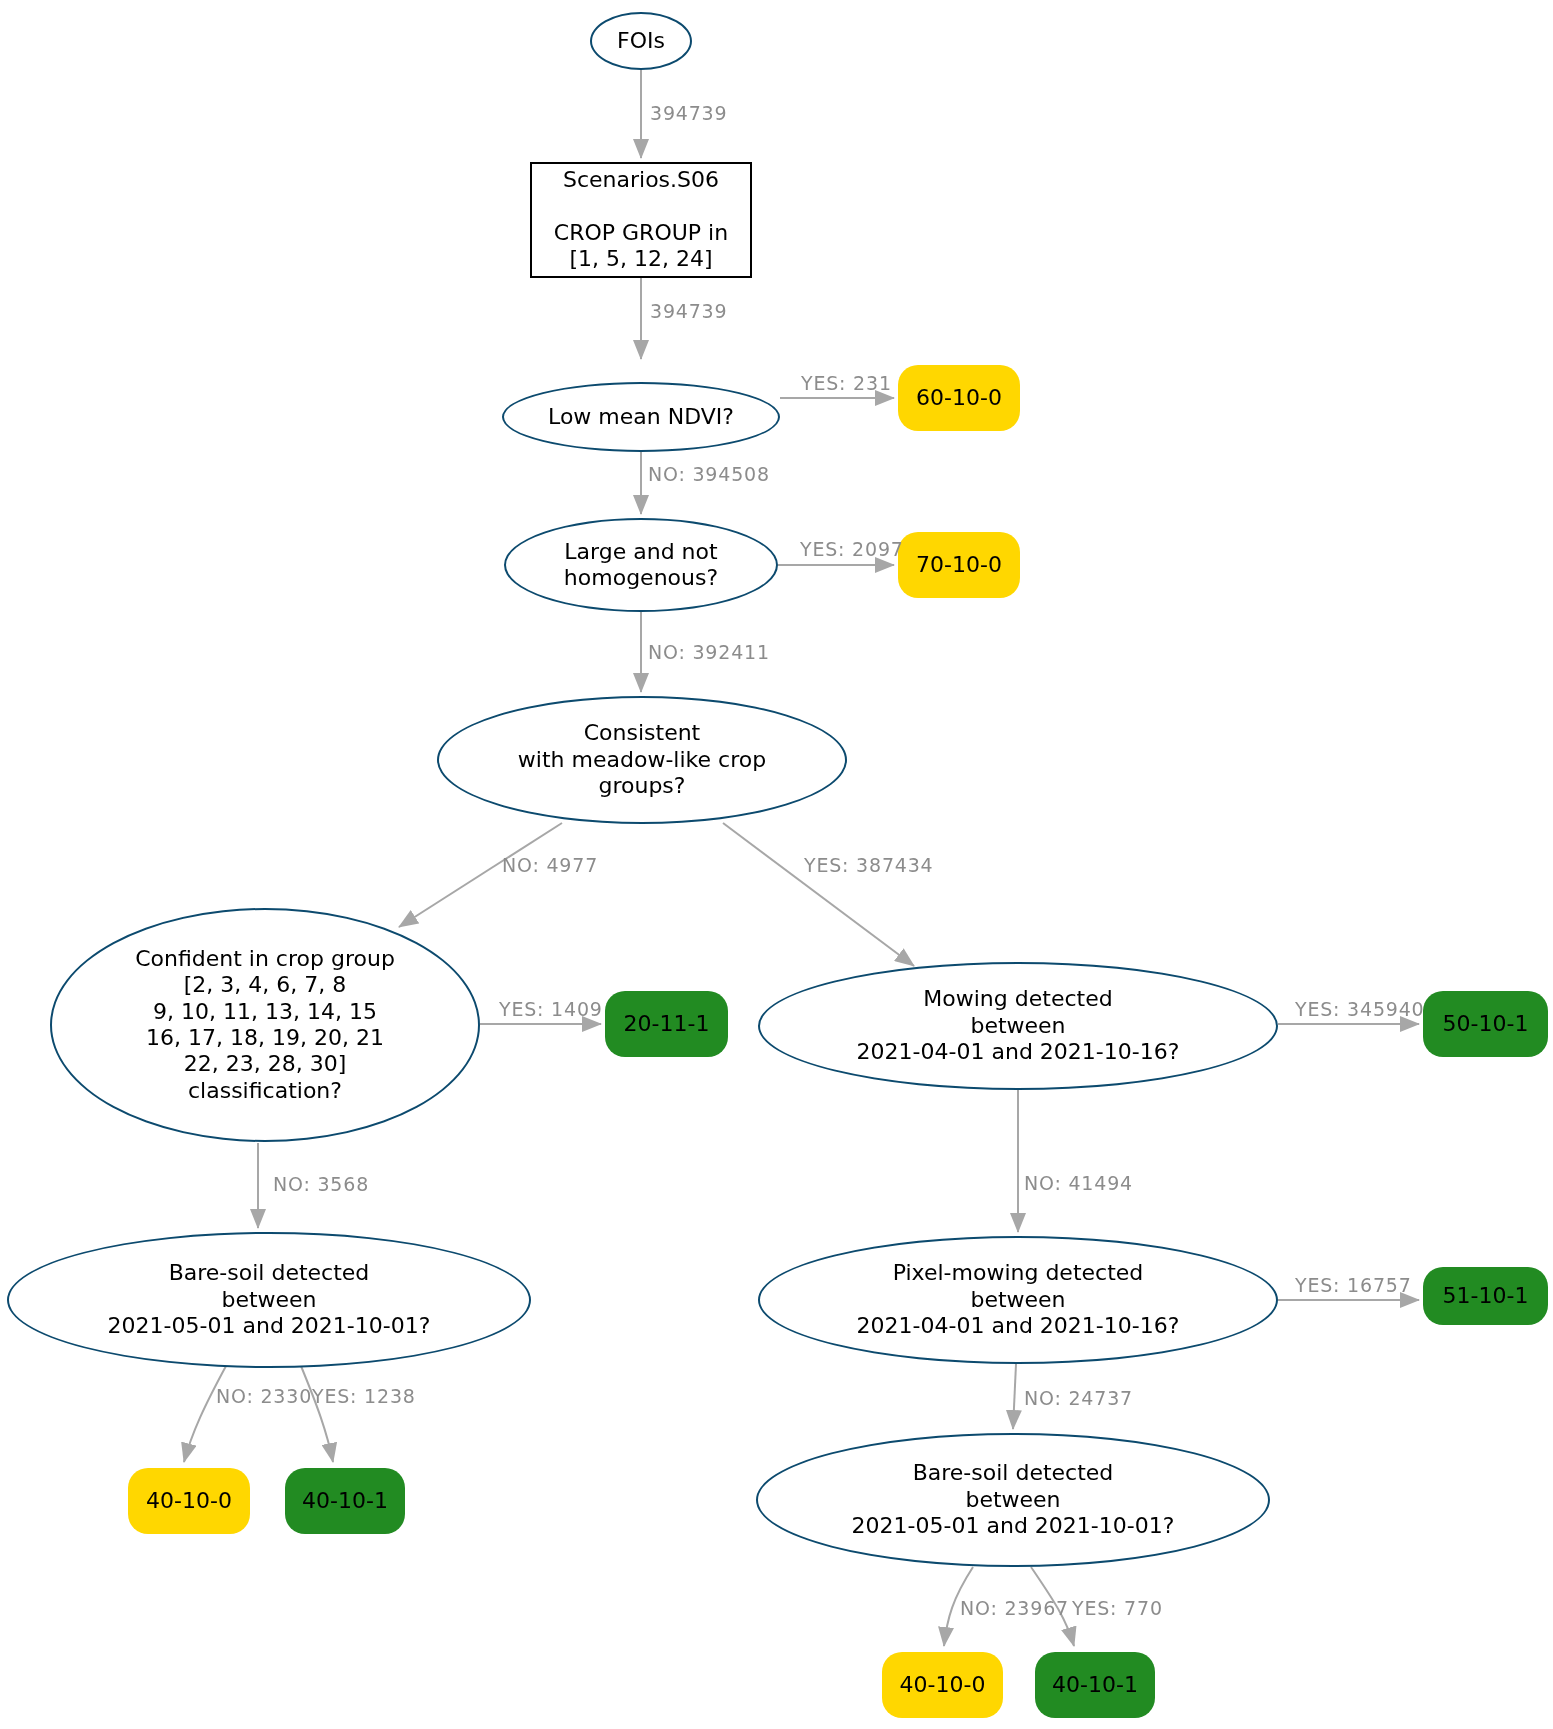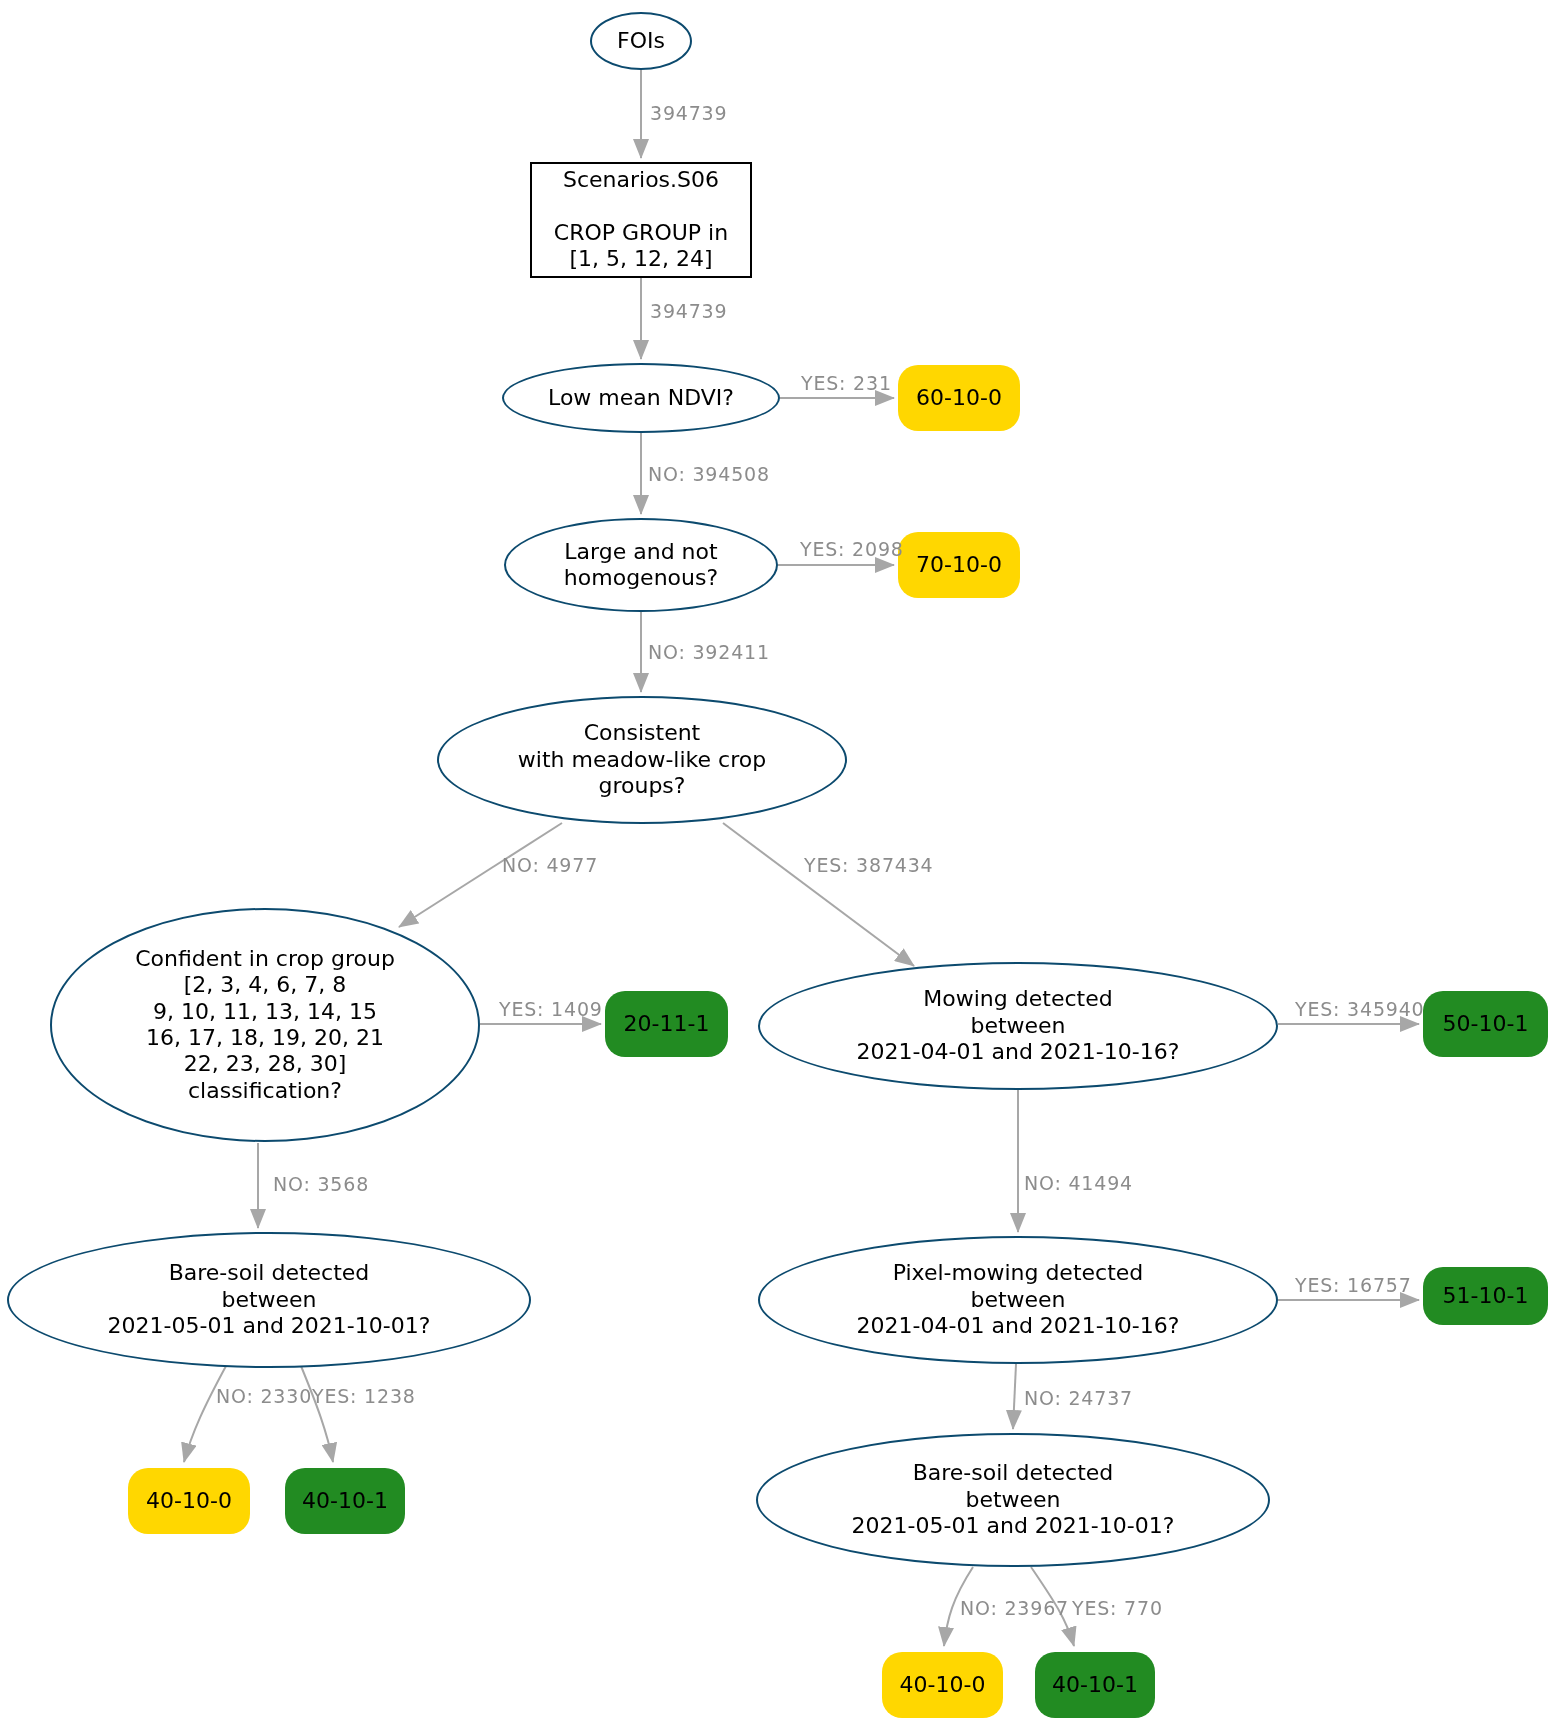--- a/index.html
+++ b/index.html
@@ -54,21 +54,21 @@
     <span class="lbl">FOIs</span>
   </div>
 
   <div class="node rect" style="left:530px;top:162px;width:222px;height:116px;">
     <span class="lbl">Scenarios.S06
 
 CROP GROUP in
 [1, 5, 12, 24]</span>
   </div>
 
-  <div class="node ellipse" style="left:502px;top:363px;width:278px;height:70px;text-align:right;">
+  <div class="node ellipse" style="left:502px;top:382px;width:278px;height:70px;text-align:right;">
     <span class="lbl">Low mean NDVI?</span>
   </div>
 
   <div class="node terminal gold" style="left:898px;top:365px;width:122px;height:66px;">
     <span class="lbl">60-10-0</span>
   </div>
 
   <div class="node ellipse" style="left:504px;top:518px;width:274px;height:94px;">
     <span class="lbl">Large and not
 homogenous?</span>
@@ -142,21 +142,21 @@
   </div>
 
   <div class="node terminal green" style="left:1035px;top:1652px;width:120px;height:66px;">
     <span class="lbl">40-10-1</span>
   </div>
 
   <span class="edge-label" style="left:650px;top:102px;">394739</span>
   <span class="edge-label" style="left:650px;top:300px;">394739</span>
   <span class="edge-label" style="left:801px;top:372px;">YES: 231</span>
   <span class="edge-label" style="left:648px;top:463px;">NO: 394508</span>
-  <span class="edge-label" style="left:800px;top:538px;">YES: 2098</span>
+  <span class="edge-label" style="left:800px;top:538px;">YES: 2097</span>
   <span class="edge-label" style="left:648px;top:641px;">NO: 392411</span>
   <span class="edge-label" style="left:502px;top:854px;">NO: 4977</span>
   <span class="edge-label" style="left:804px;top:854px;">YES: 387434</span>
   <span class="edge-label" style="left:499px;top:998px;">YES: 1409</span>
   <span class="edge-label" style="left:273px;top:1173px;">NO: 3568</span>
   <span class="edge-label" style="left:1295px;top:998px;">YES: 345940</span>
   <span class="edge-label" style="left:1024px;top:1172px;">NO: 41494</span>
   <span class="edge-label" style="left:1295px;top:1274px;">YES: 16757</span>
   <span class="edge-label" style="left:1024px;top:1387px;">NO: 24737</span>
   <span class="edge-label" style="left:216px;top:1385px;">NO: 2330</span>

